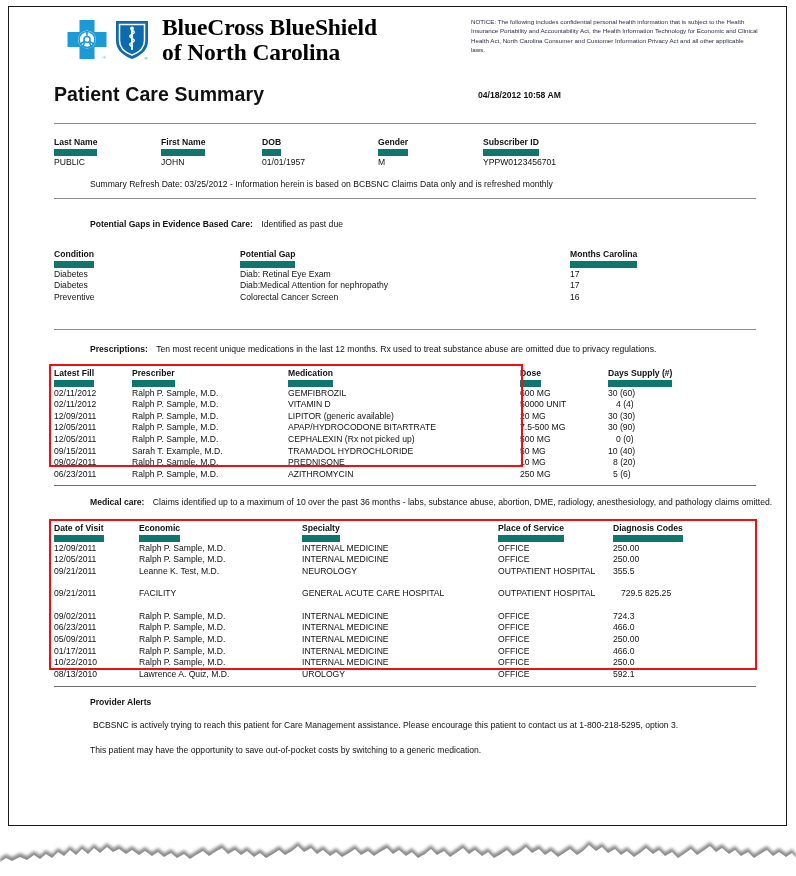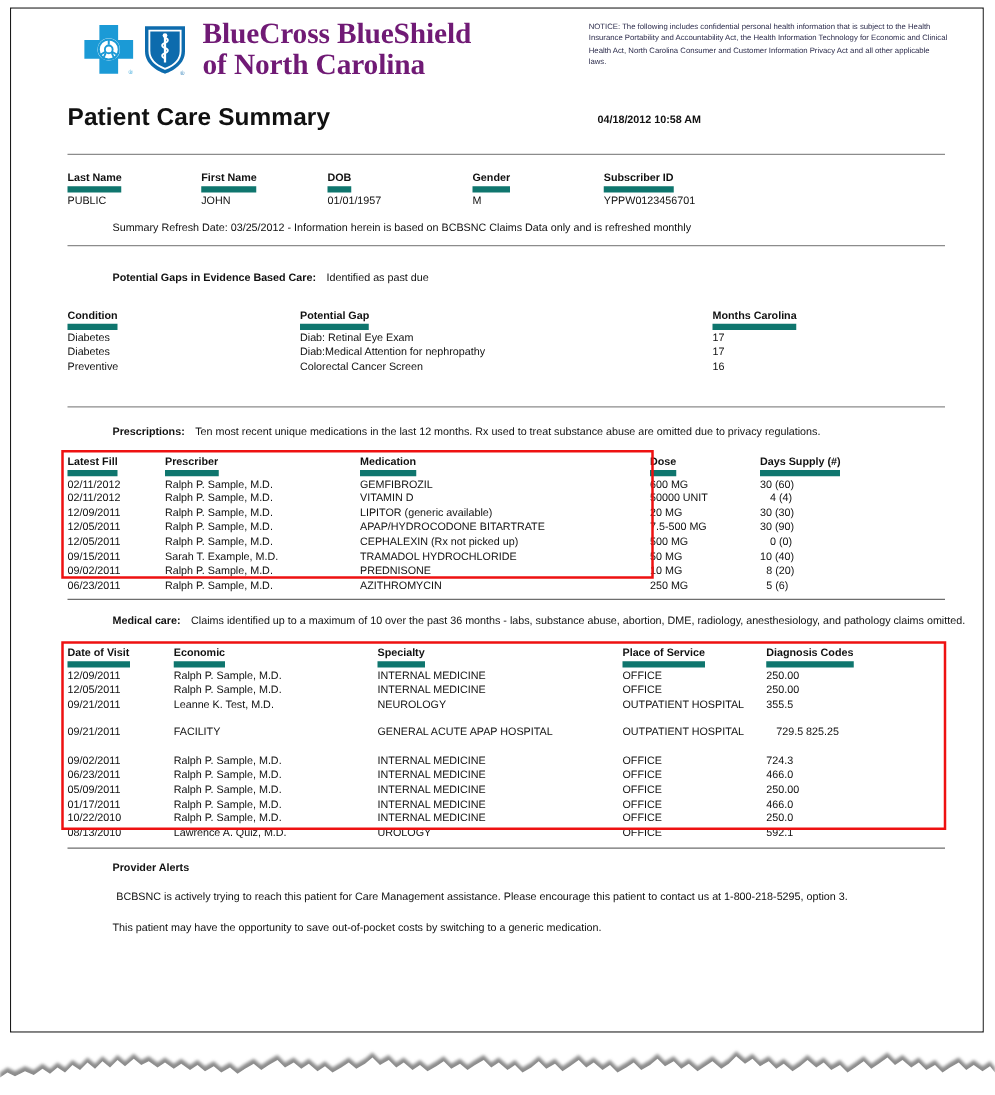--- a/index.html
+++ b/index.html
@@ -17,21 +17,21 @@
     background:#fff;box-sizing:border-box;
   }
   .content{position:absolute;left:0;top:0;width:777px;}
 
   
   .hdr{position:relative;height:72px;}
   .logo{position:absolute;left:57px;top:8px;display:flex;align-items:center;}
   .logo-marks{display:flex;align-items:center;gap:5px;}
   .logo-text{
     margin-left:11px;font-family:"Liberation Serif",serif;font-weight:bold;
-    font-size:23.5px;line-height:1.08;color:#701a75;letter-spacing:-0.1px;
+    font-size:23.5px;line-height:1.08;color:#000000;letter-spacing:-0.1px;
   }
   .notice{
     position:absolute;left:462px;top:10px;width:288px;
     font-size:6.2px;line-height:1.5;color:#2a2a4a;text-align:left;
   }
 
   
   .title-row{position:relative;height:36px;margin-top:4px;}
   .doc-title{
     position:absolute;left:45px;top:0;font-size:19.5px;font-weight:bold;
@@ -45,21 +45,21 @@
   .sec{position:relative;padding-left:45px;padding-right:30px;}
   .hr{height:1px;background:#8c8c8c;margin:0 30px 0 45px;}
   .hr-dark{height:1px;background:#6e6e6e;margin:0 30px 0 45px;}
 
   table.grid{border-collapse:collapse;font-size:8.6px;color:#111;}
   table.grid td{padding:0;vertical-align:top;line-height:11.6px;white-space:nowrap;}
   table.grid th{
     padding:0 0 1px 0;text-align:left;vertical-align:bottom;font-weight:bold;
     font-size:8.6px;line-height:11.6px;white-space:nowrap;
   }
-  table.grid th span.uh{border-bottom:5px solid #0f766e;display:inline-block;padding-bottom:0px;}
+  table.grid th span.uh{border-bottom:7px solid #0f766e;display:inline-block;padding-bottom:0px;}
 
   .p-txt{font-size:8.6px;line-height:14.5px;color:#111;margin-left:36px;}
   .p-bold{font-weight:bold;}
 
   
   .redbox{position:absolute;border:2px solid #ee1111;box-sizing:border-box;pointer-events:none;}
 
   
   .torn{position:absolute;left:0;bottom:0;width:796px;height:52px;}
 </style>
@@ -278,21 +278,21 @@
             <tr>
               <td>09/21/2011</td>
               <td>Leanne K. Test, M.D.</td>
               <td>NEUROLOGY</td>
               <td style="white-space:normal;width:100px;">OUTPATIENT HOSPITAL</td>
               <td>355.5</td>
             </tr>
             <tr>
               <td style="padding-top:11px;">09/21/2011</td>
               <td style="padding-top:11px;">FACILITY</td>
-              <td style="padding-top:11px;">GENERAL ACUTE APAP HOSPITAL</td>
+              <td style="padding-top:11px;">GENERAL ACUTE CARE HOSPITAL</td>
               <td style="white-space:normal;width:100px;padding-top:11px;">OUTPATIENT HOSPITAL</td>
               <td style="padding-top:11px;padding-left:8px;">729.5   825.25</td>
             </tr>
             <tr>
               <td style="padding-top:11px;">09/02/2011</td>
               <td style="padding-top:11px;">Ralph P. Sample, M.D.</td>
               <td style="padding-top:11px;">INTERNAL MEDICINE</td>
               <td style="padding-top:11px;">OFFICE</td>
               <td style="padding-top:11px;">724.3</td>
             </tr>

